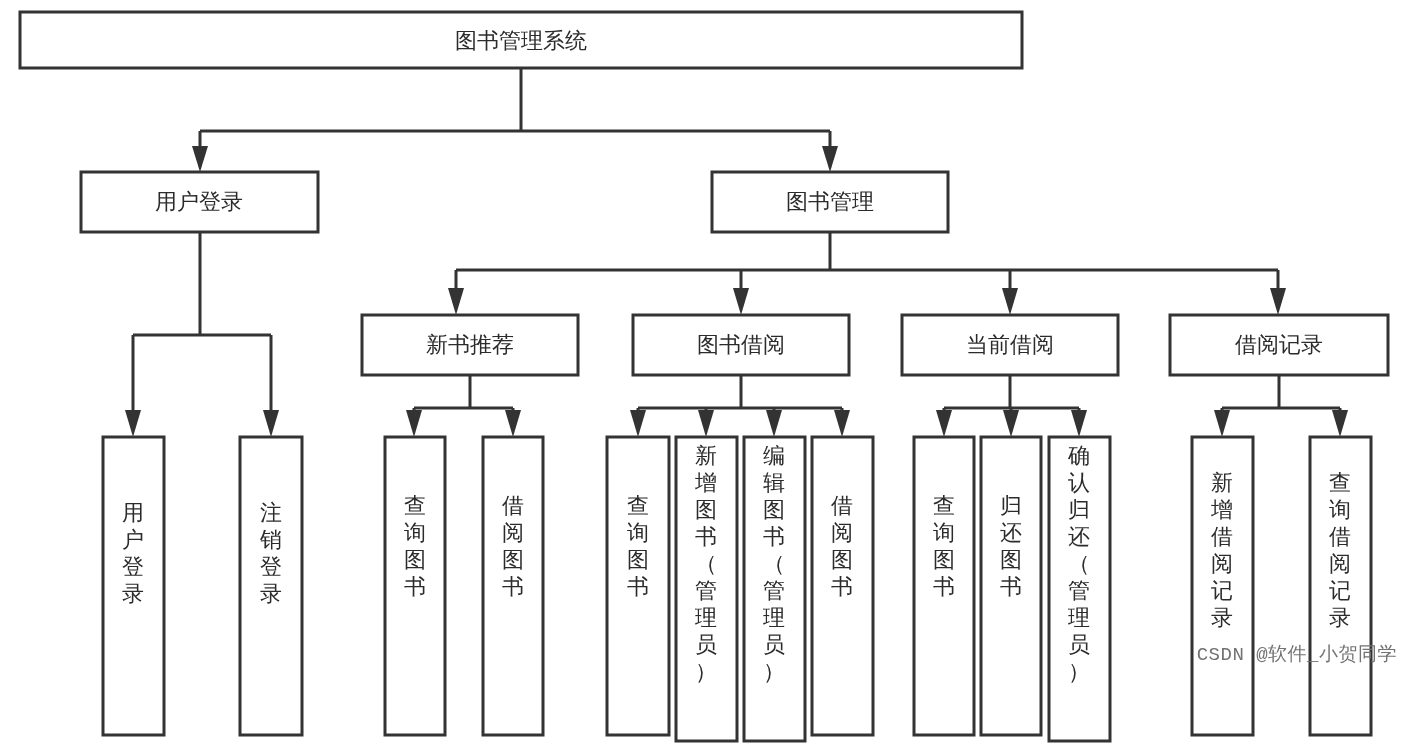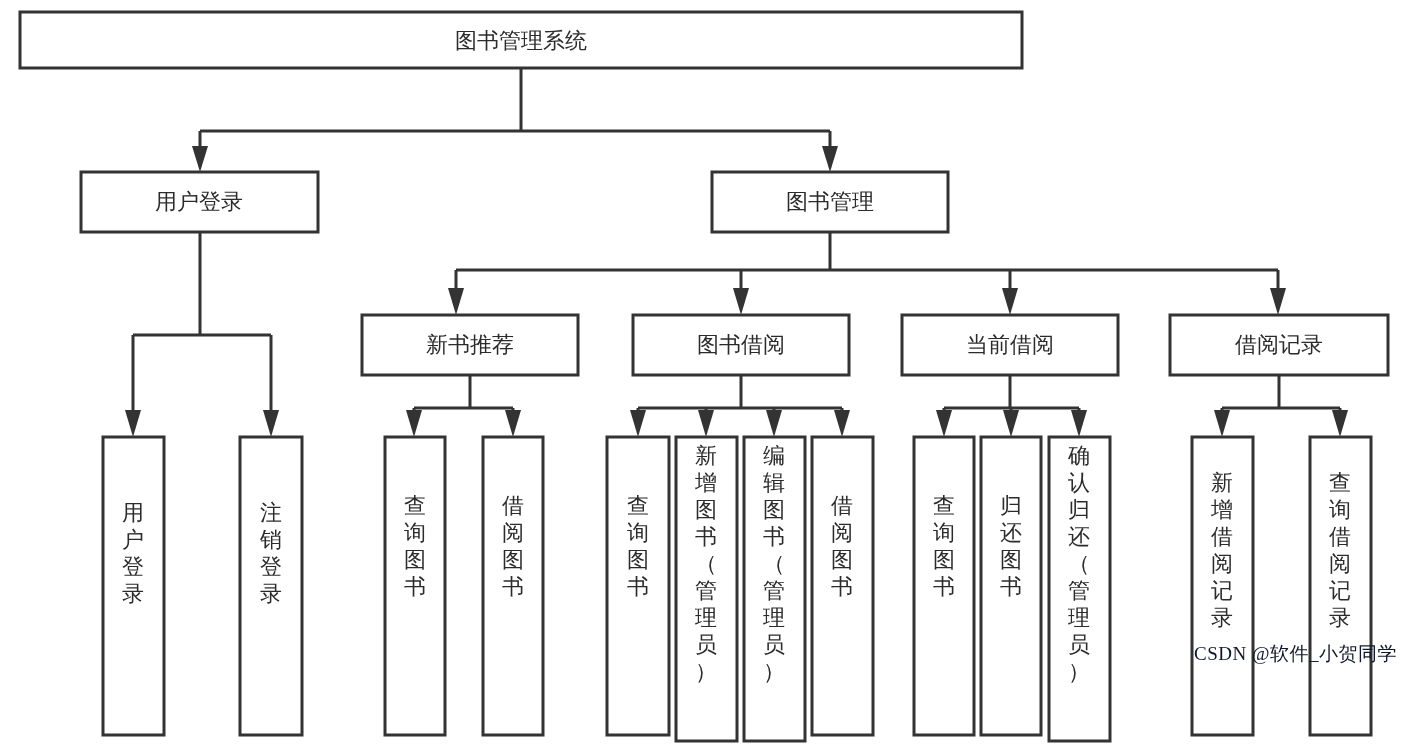--- a/index.html
+++ b/index.html
@@ -51,23 +51,23 @@
     stroke-linecap: butt;
   }
   .arrow-head {
     fill: #333333;
     stroke: none;
   }
   .watermark {
     position: absolute;
     right: 8px;
     bottom: 4px;
-    font-family: Liberation Serif, serif;
+    font-family: Liberation Mono, monospace;
     font-size: 19px;
-    color: #0f172a;
+    color: #737373;
     white-space: nowrap;
     letter-spacing: 0.5px;
   }
 </style>
 </head>
 <body>
 
 <div id="diagram-root">
   <svg class="diagram" viewBox="0 0 1405 747" xmlns="http://www.w3.org/2000/svg">
 

